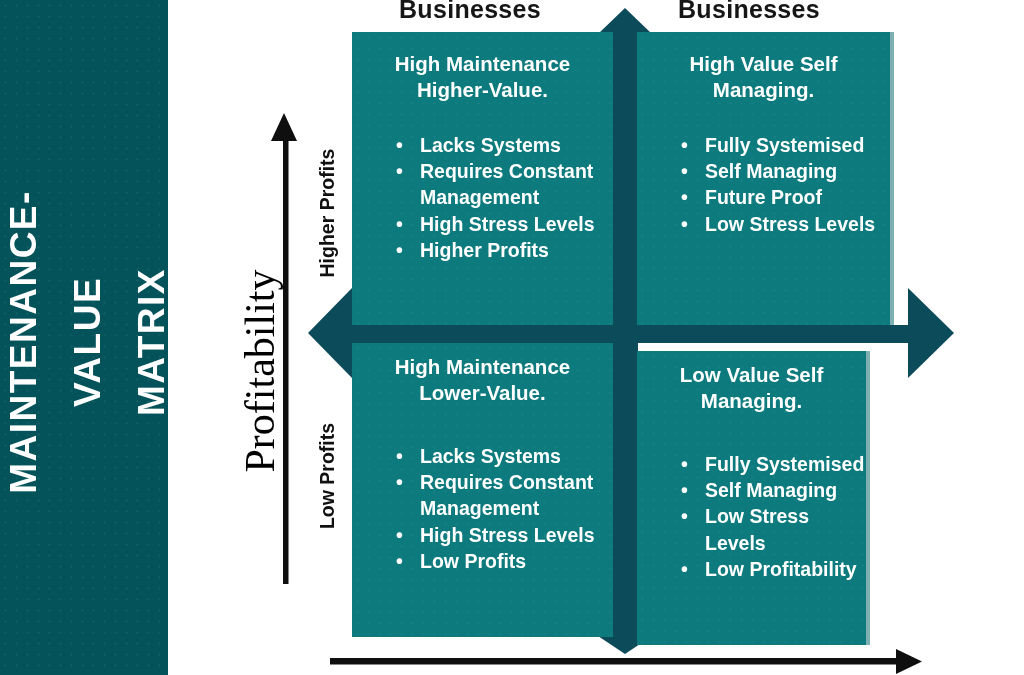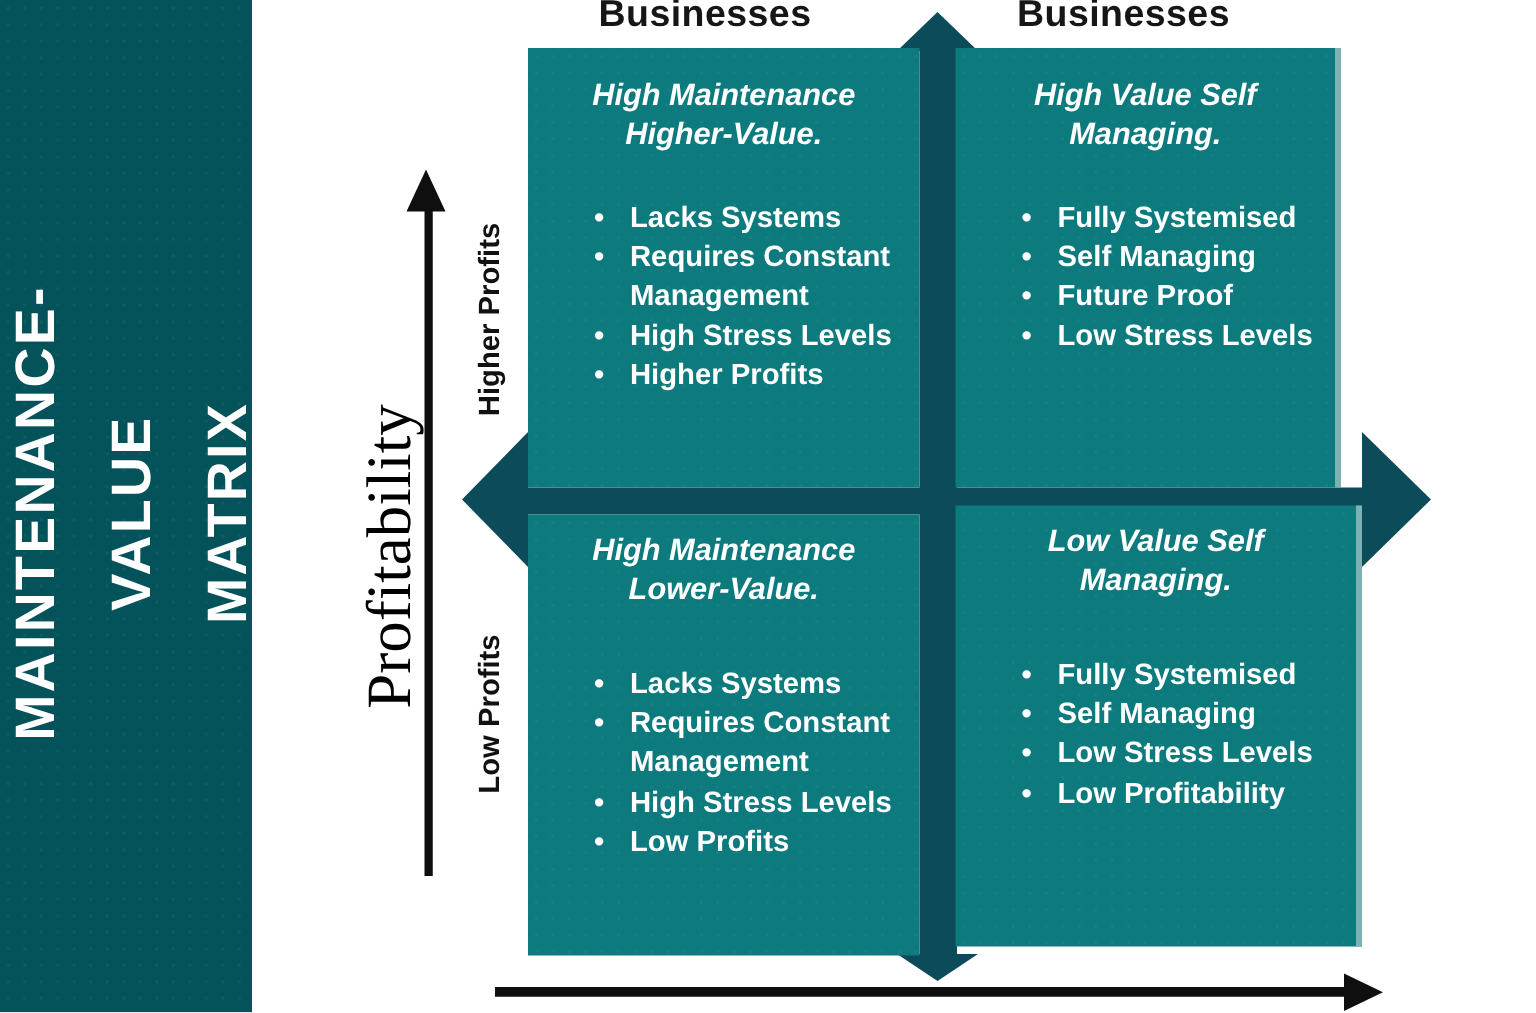--- a/index.html
+++ b/index.html
@@ -17,23 +17,23 @@
   
   .arrows{position:absolute;left:0;top:0;width:1024px;height:675px;}
 
   
   .quad{position:absolute;background:#0d7a7e;box-sizing:border-box;
         background-image:radial-gradient(rgba(255,255,255,0.04) 1px,transparent 1.3px);
         background-size:11px 11px;}
   .q-tl{left:352px;top:32px;width:261px;height:293px;}
   .q-tr{left:637px;top:32px;width:257px;height:293px;border-right:4px solid #7eb0b4;}
   .q-bl{left:352px;top:343px;width:261px;height:294px;}
-  .q-br{left:637px;top:337px;width:271px;height:294px;border-right:4px solid #7eb0b4;}
+  .q-br{left:637px;top:351px;width:233px;height:294px;border-right:4px solid #7eb0b4;}
   .q-title{color:#ffffff;font-weight:bold;font-size:20.5px;line-height:26px;text-align:center;
-           white-space:pre-line;padding-top:19px;margin:0;font-style:italic;}
+           white-space:pre-line;padding-top:19px;margin:0;}
   .q-bl .q-title,.q-br .q-title{padding-top:11px;}
   .q-list{list-style:none;margin:0;padding:0;position:absolute;left:42px;top:100px;
           color:#ffffff;font-weight:bold;font-size:19.5px;line-height:26.2px;}
   .q-list li{position:relative;padding-left:26px;max-width:200px;}
   .q-list li::before{content:"\2022";position:absolute;left:2px;}
 
   
   .biz{position:absolute;top:-5px;transform:translateX(-50%);color:#161616;
        font-weight:bold;font-size:25px;letter-spacing:0.3px;white-space:nowrap;}
   .biz-left{left:470px;} .biz-right{left:749px;}

